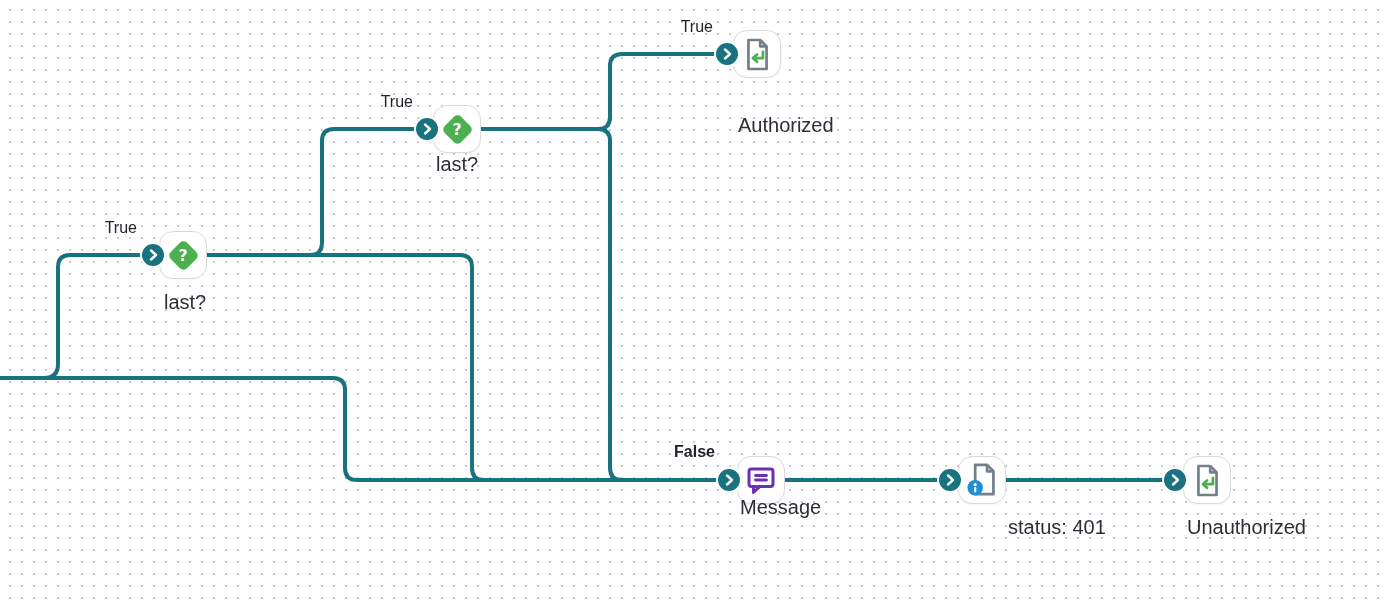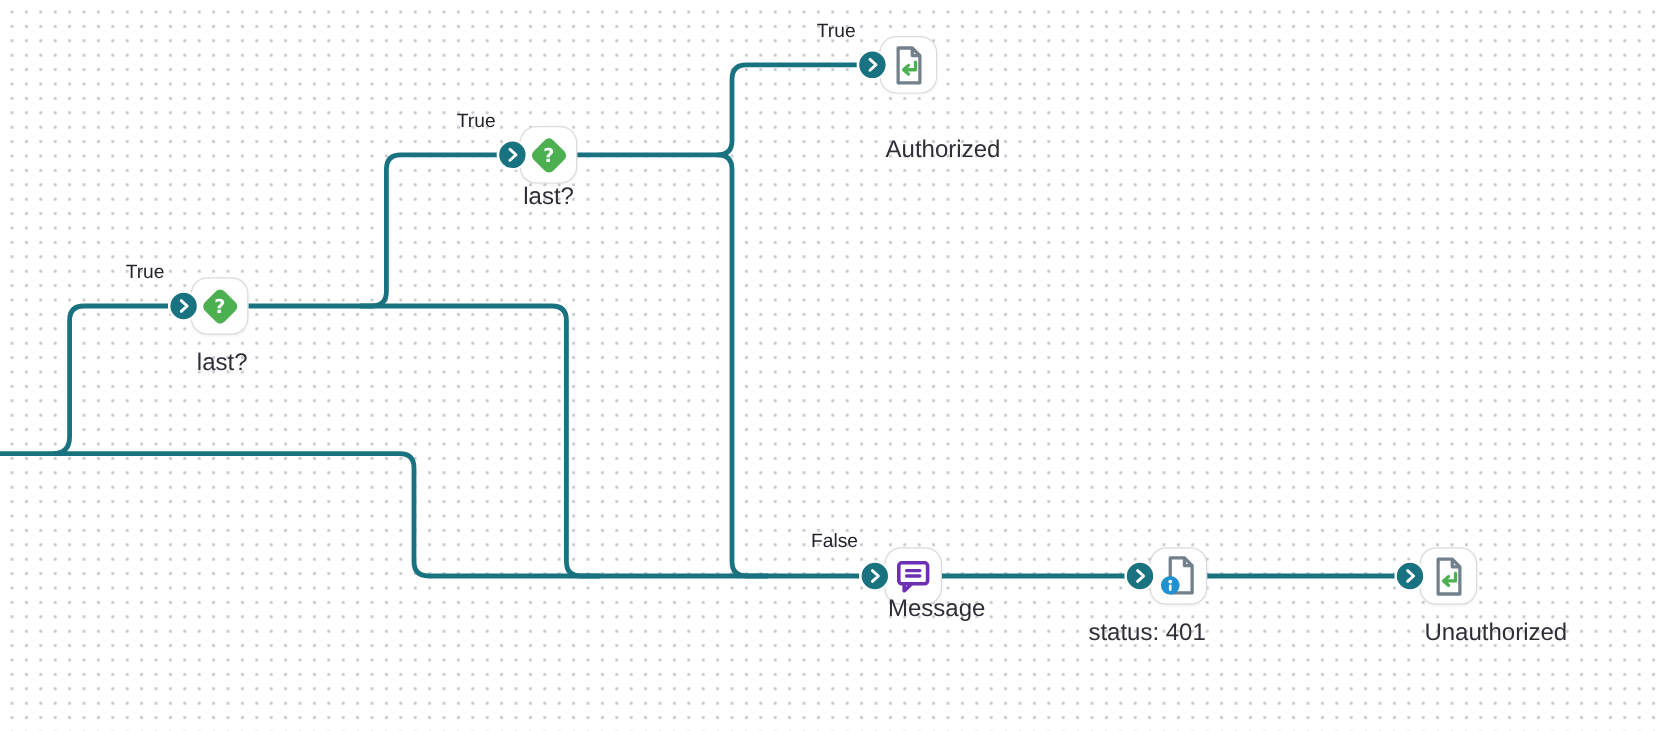--- a/index.html
+++ b/index.html
@@ -136,21 +136,21 @@
   </div>
   <div class="node-box" style="left:733px; top:30px;">
     <svg width="29" height="33" viewBox="0 0 32 36">
       <path d="M6 2 H19 L26 9 V34 H6 Z" fill="#ffffff" stroke="#71808A" stroke-width="3" stroke-linejoin="round"></path>
       <path d="M19 2 V9 H26" fill="none" stroke="#71808A" stroke-width="3" stroke-linejoin="round"></path>
       <path d="M22 15 V22 H12 M15.5 18 L11 22 L15.5 26" fill="none" stroke="#4CAF50" stroke-width="3" stroke-linecap="round" stroke-linejoin="round"></path>
     </svg>
   </div>
   <div class="node-label" style="left:738px; top:90px;margin-top:24px;">Authorized</div>
 
-  <div class="branch-label" style="left:645px; top:443px;">False</div>
+  <div class="branch-label" style="left:645px; top:443px;font-weight:bold;">False</div>
   <div class="port" style="left:729px; top:480px;">
     <svg width="14" height="14" viewBox="0 0 14 14">
       <path d="M5 2.5 L10 7 L5 11.5" fill="none" stroke="#ffffff" stroke-width="2.4" stroke-linecap="round" stroke-linejoin="round"></path>
     </svg>
   </div>
   <div class="node-box" style="left:737px; top:456px;">
     <svg width="30" height="28" viewBox="0 0 30 28">
       <rect x="3" y="3" width="24" height="17.5" rx="2.5" fill="#ffffff" stroke="#6D30B4" stroke-width="3" stroke-linejoin="round"></rect>
       <path d="M7.5 20.5 V26.5 L13.8 20.5 Z" fill="#ffffff" stroke="#6D30B4" stroke-width="3" stroke-linejoin="round"></path>
       <path d="M9.5 9.5 H20.5 M9.5 14 H20.5" fill="none" stroke="#6D30B4" stroke-width="2.8" stroke-linecap="round"></path>
@@ -165,21 +165,21 @@
   </div>
   <div class="node-box" style="left:958px; top:456px;">
     <svg width="31" height="34" viewBox="0 0 34 37">
       <path d="M9 2 H22 L29 9 V34 H9 Z" fill="#ffffff" stroke="#71808A" stroke-width="3" stroke-linejoin="round"></path>
       <path d="M22 2 V9 H29" fill="none" stroke="#71808A" stroke-width="3" stroke-linejoin="round"></path>
       <circle cx="9" cy="27" r="8.5" fill="#2090D0"></circle>
       <circle cx="9" cy="23.6" r="1.7" fill="#ffffff"></circle>
       <rect x="7.8" y="26.2" width="2.4" height="6" rx="1.2" fill="#ffffff"></rect>
     </svg>
   </div>
-  <div class="node-label" style="left:907px; top:516px;">status: 401</div>
+  <div class="node-label" style="left:1008px; top:516px;">status: 401</div>
 
   <div class="port" style="left:1175px; top:480px;">
     <svg width="14" height="14" viewBox="0 0 14 14">
       <path d="M5 2.5 L10 7 L5 11.5" fill="none" stroke="#ffffff" stroke-width="2.4" stroke-linecap="round" stroke-linejoin="round"></path>
     </svg>
   </div>
   <div class="node-box" style="left:1183px; top:456px;">
     <svg width="29" height="33" viewBox="0 0 32 36">
       <path d="M6 2 H19 L26 9 V34 H6 Z" fill="#ffffff" stroke="#71808A" stroke-width="3" stroke-linejoin="round"></path>
       <path d="M19 2 V9 H26" fill="none" stroke="#71808A" stroke-width="3" stroke-linejoin="round"></path>

